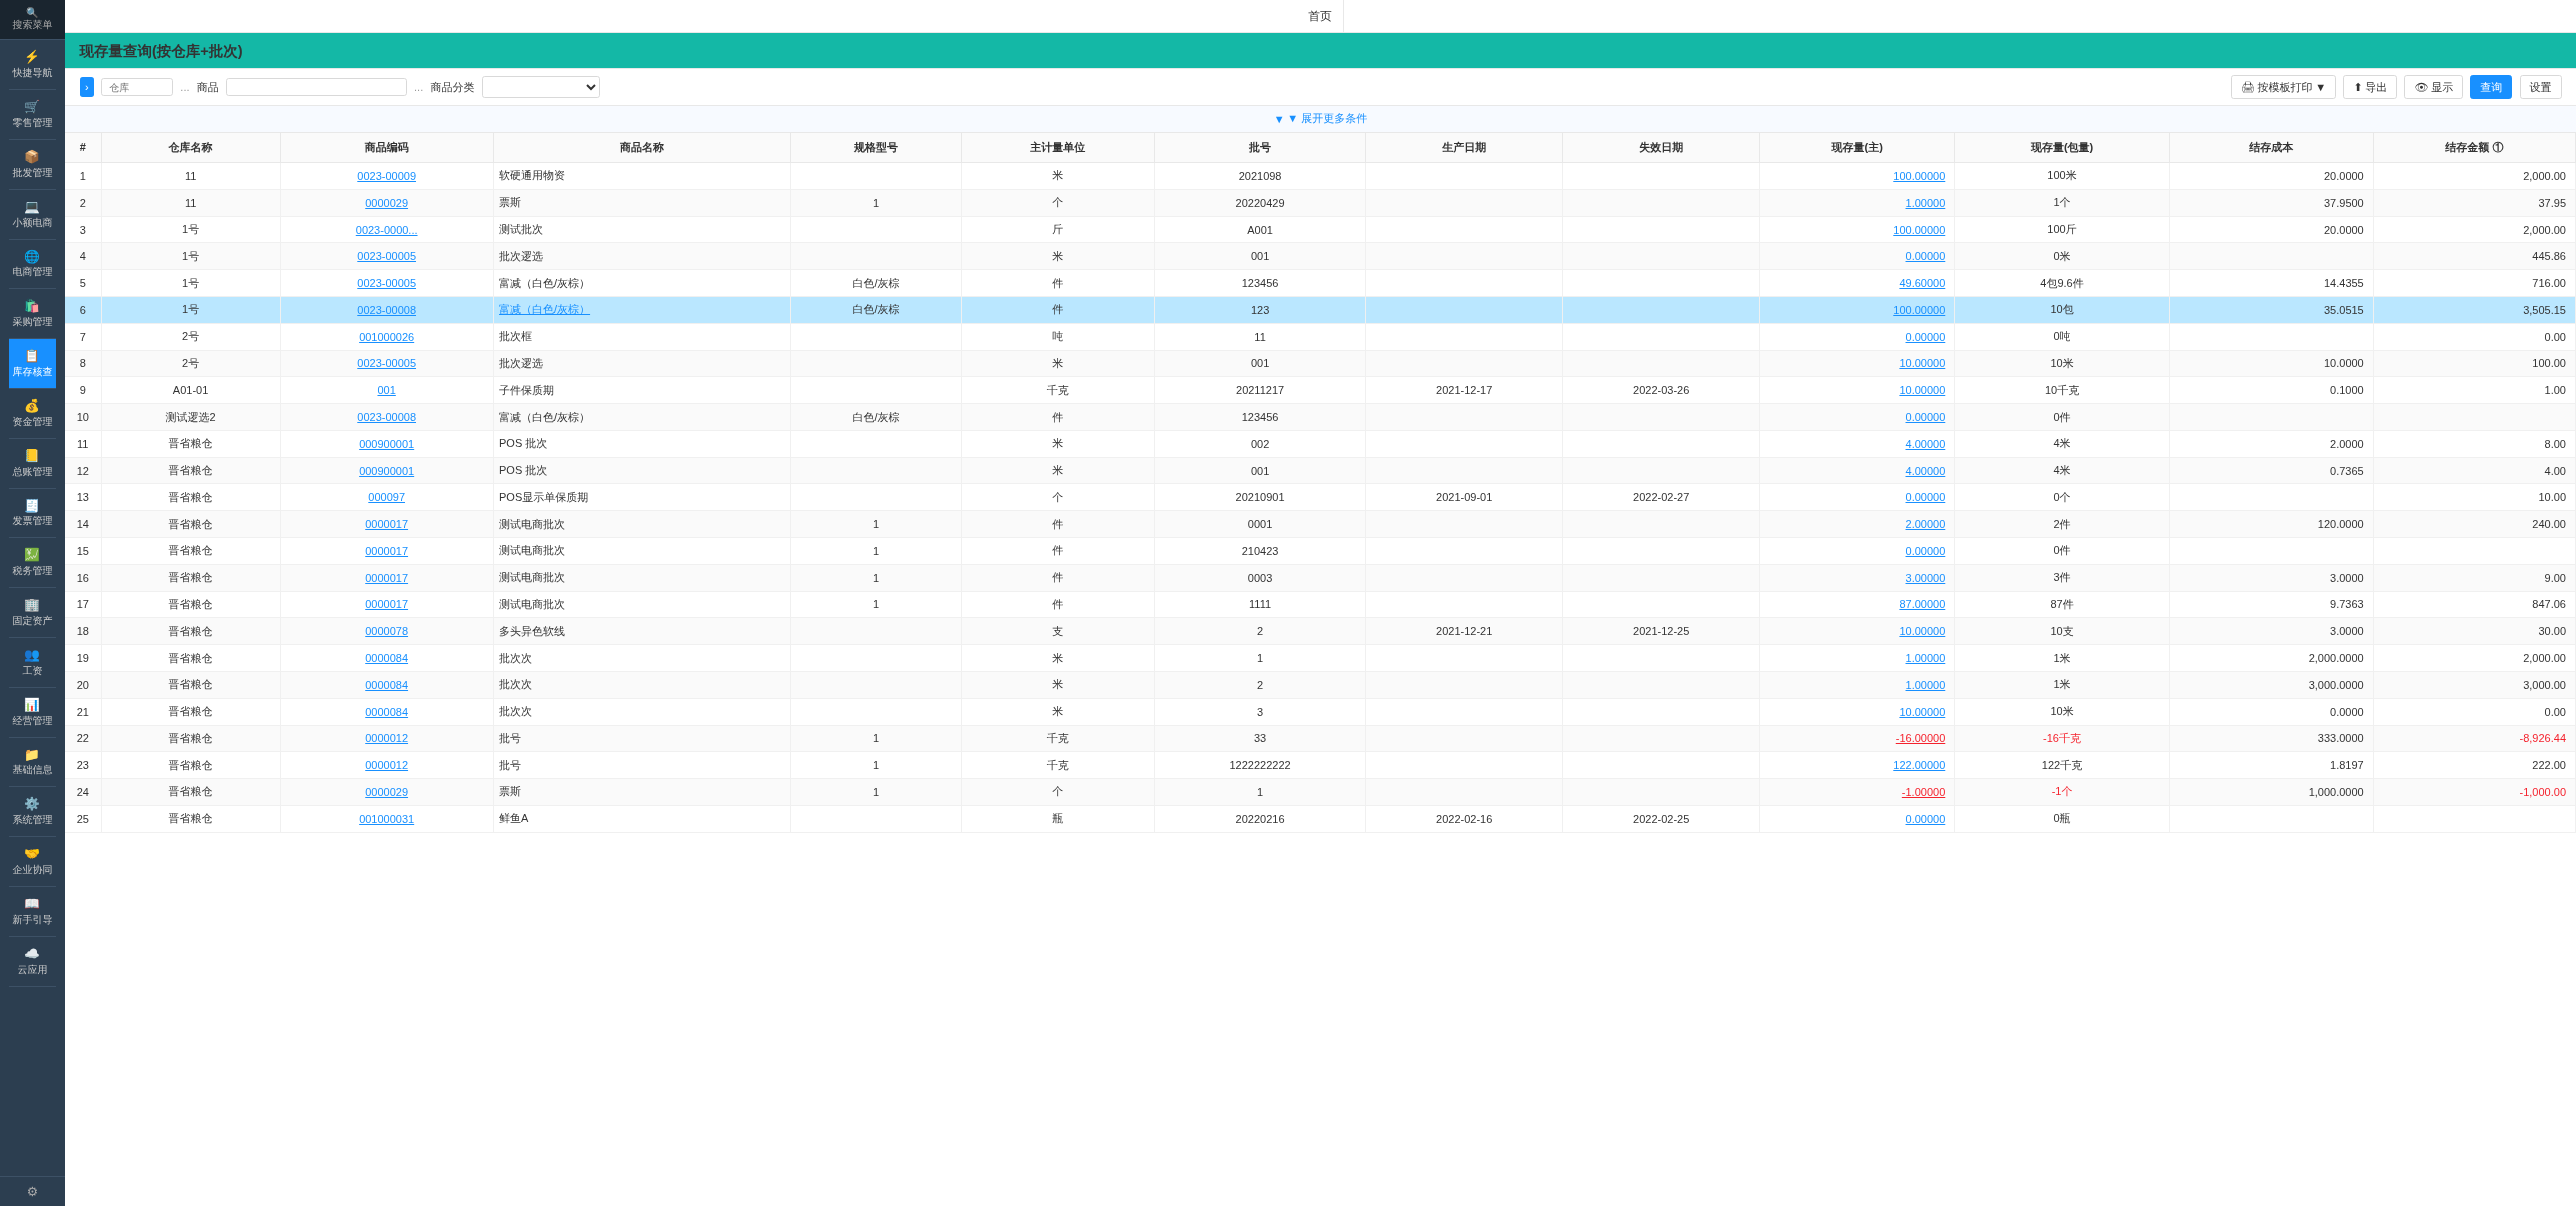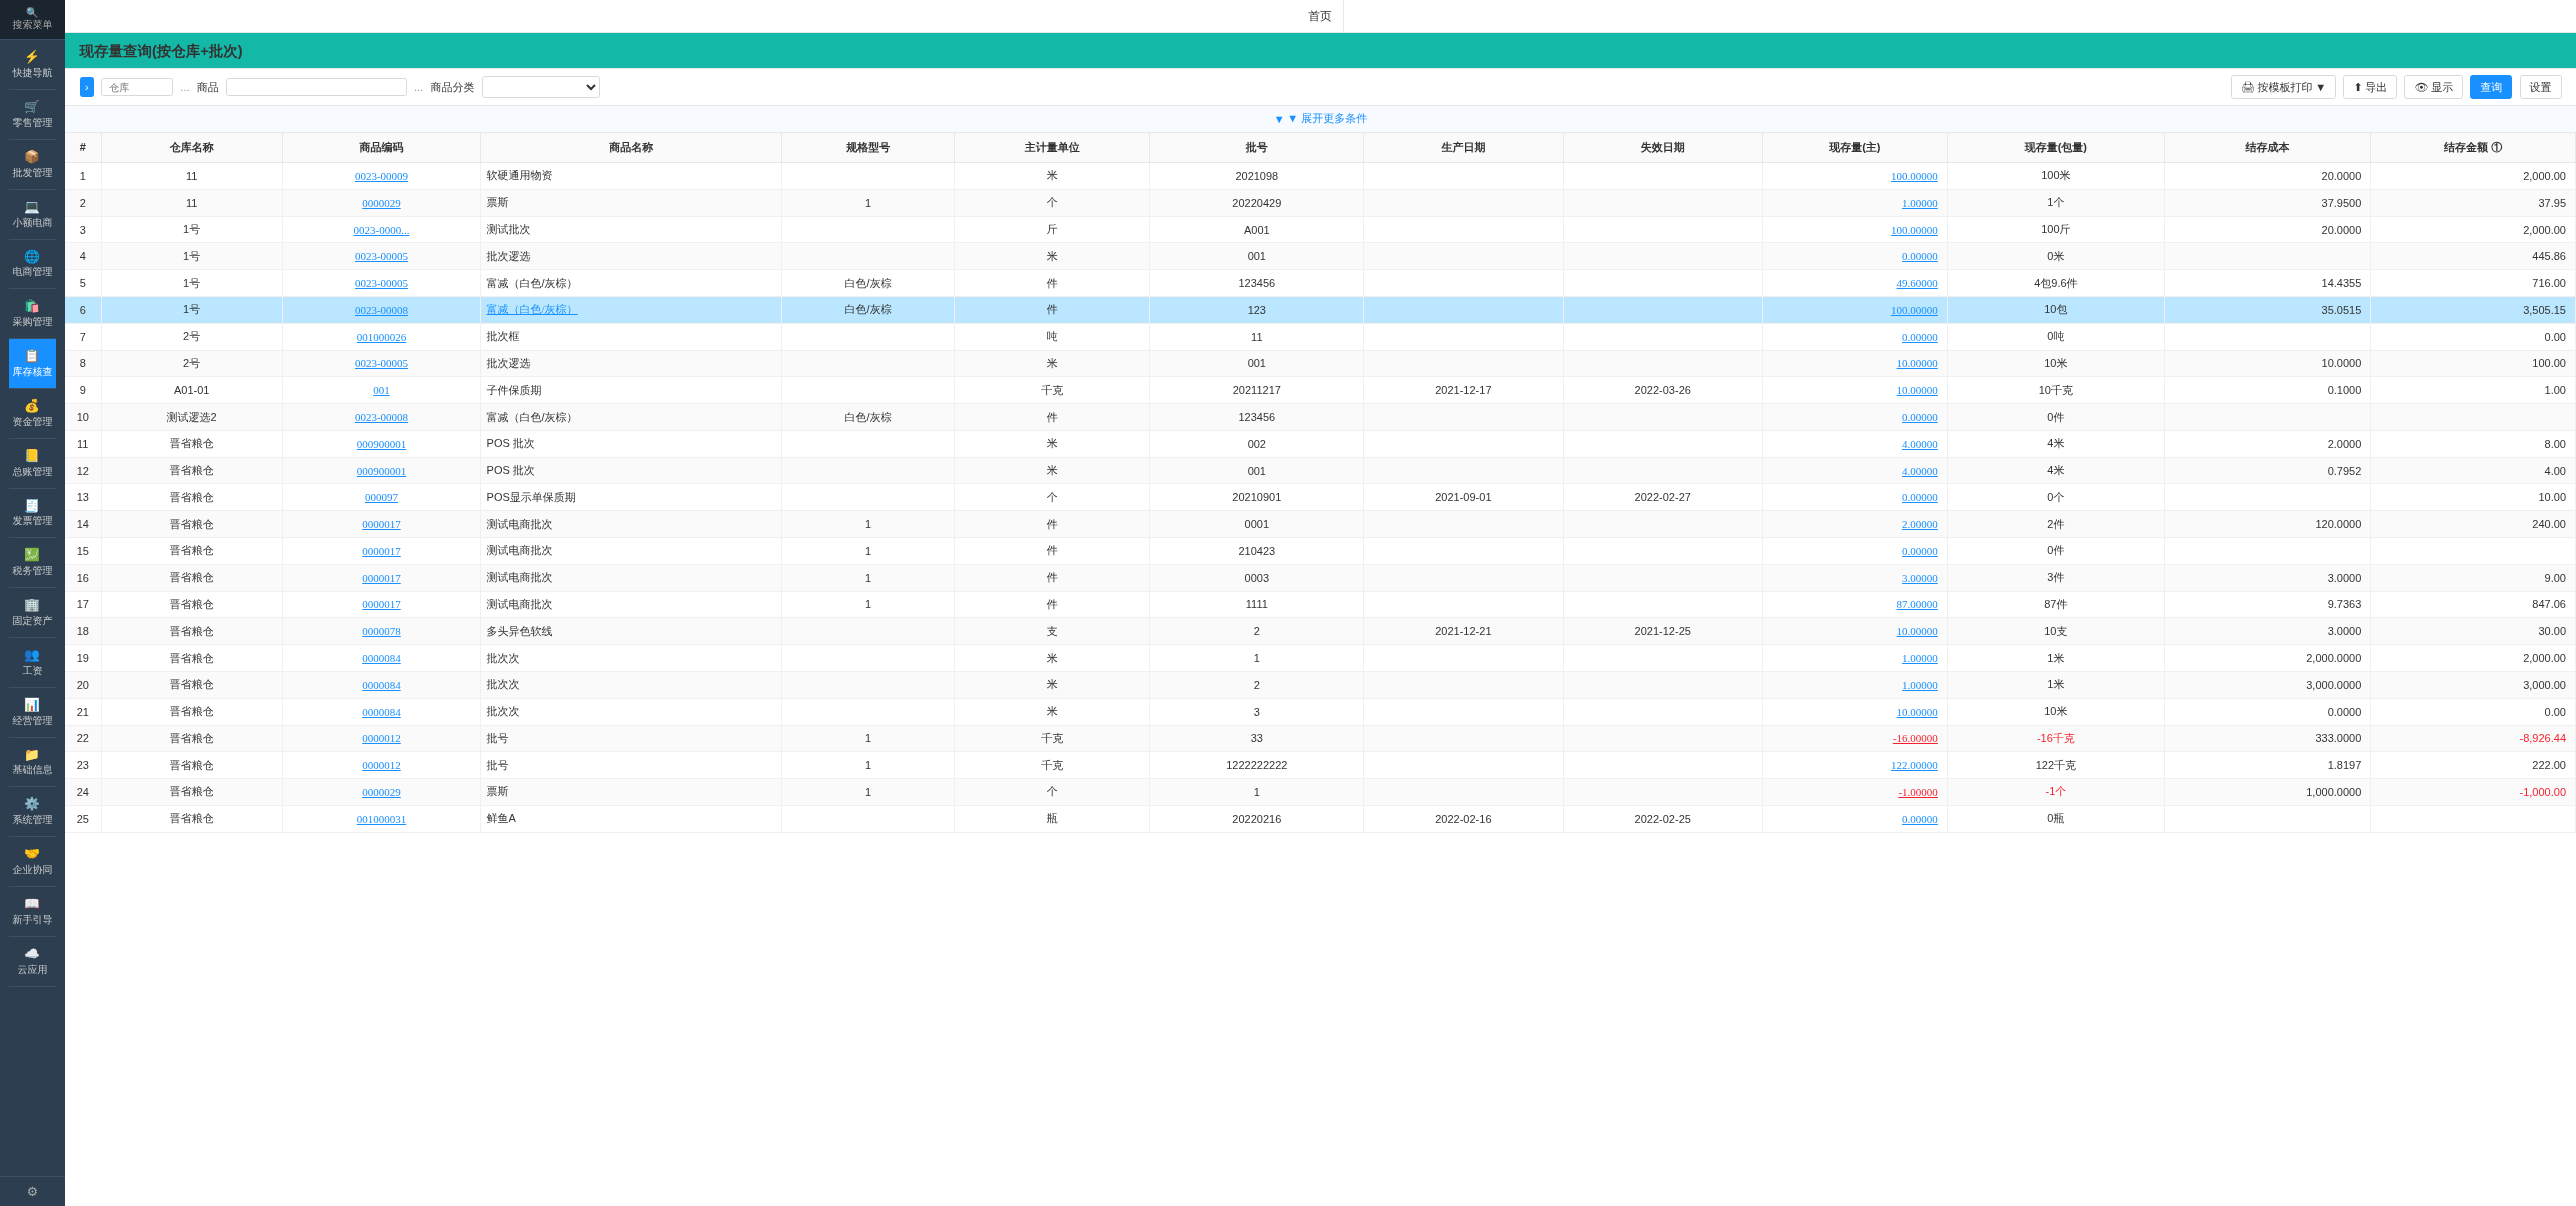--- a/index.html
+++ b/index.html
@@ -220,21 +220,21 @@
     tbody tr:nth-child(even) { background: #fafafa; }
     tbody tr.selected { background: #bae7ff; }
     tbody td {
       padding: 5.4px 5.4px;
       border-right: 0.9px solid #f0f0f0;
       text-align: center;
       color: #333;
       white-space: nowrap;
     }
     tbody td.text-left { text-align: left; }
-    .link-text { color: #1890ff; cursor: pointer; text-decoration: underline; font-family: Liberation Serif, serif; }
+    .link-text { color: #1890ff; cursor: pointer; text-decoration: underline; }
     .red-text { color: #f5222d; }
     .num-col { text-align: right; padding-right: 9px; }
 
     
     .table-footer {
       background: #fff7e6;
       border-top: 1.8px solid #e8e8e8;
       display: flex;
       align-items: center;
       padding: 5.4px 14.5px;
@@ -584,21 +584,21 @@
             <td class="">晋省粮仓</td>
             <td class="link-text">000900001</td>
             <td class="text-left">POS 批次</td>
             <td class=""></td>
             <td class="">米</td>
             <td class="">001</td>
             <td class=""></td>
             <td class=""></td>
             <td class="link-text num-col">4.00000</td>
             <td class="">4米</td>
-            <td class="num-col">0.7952</td>
+            <td class="num-col">0.7365</td>
             <td class="num-col">4.00</td>
           </tr>
           <tr>
             <td class="">13</td>
             <td class="">晋省粮仓</td>
             <td class="link-text">000097</td>
             <td class="text-left">POS显示单保质期</td>
             <td class=""></td>
             <td class="">个</td>
             <td class="">20210901</td>

